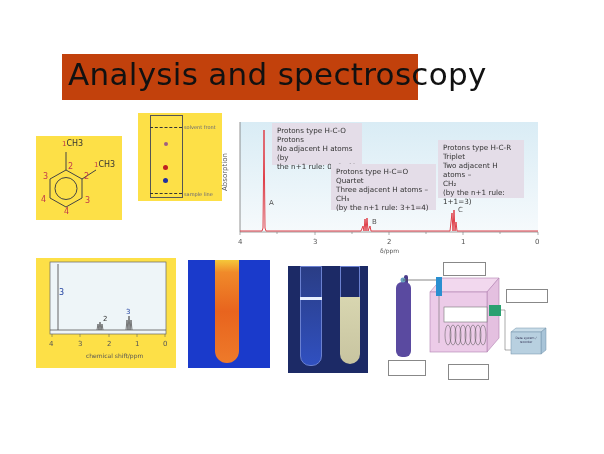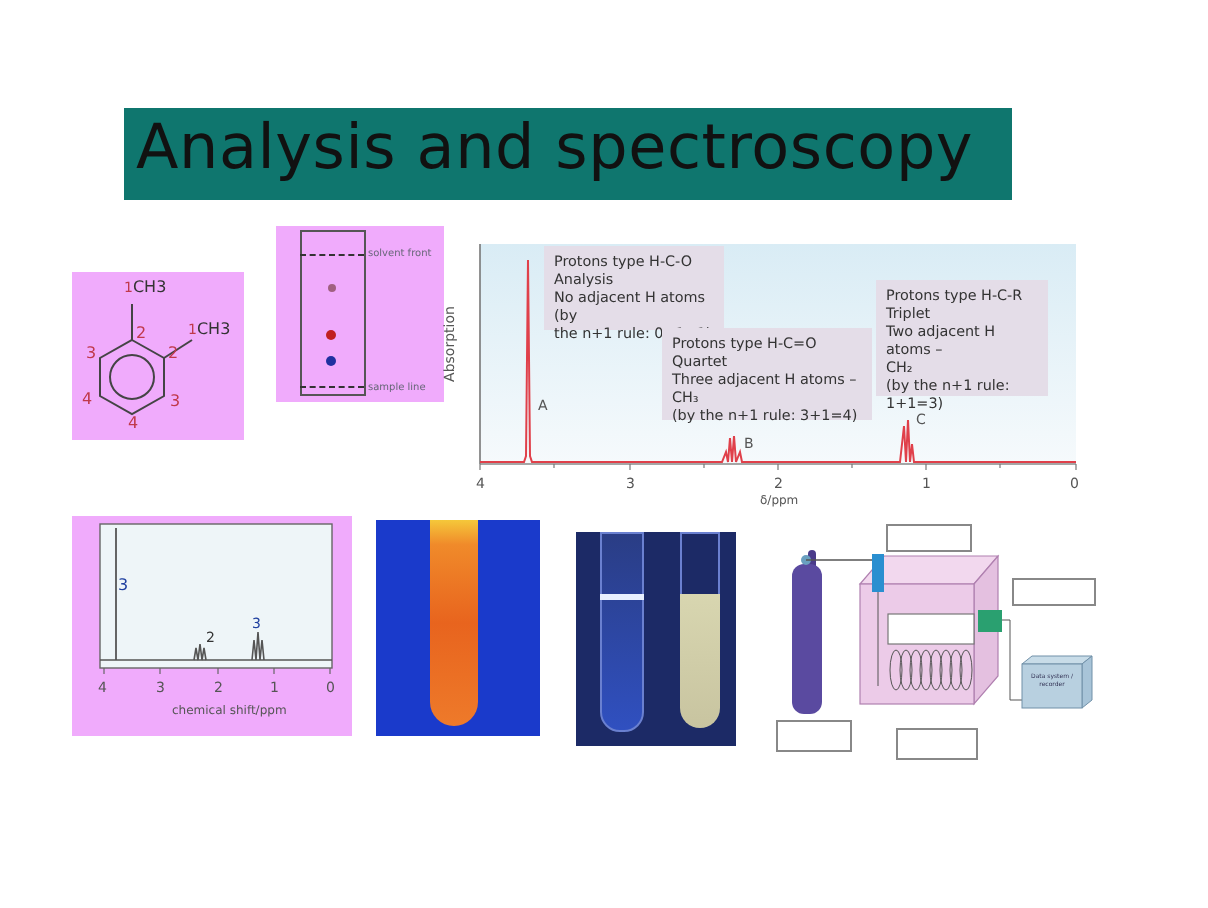--- a/index.html
+++ b/index.html
@@ -1,20 +1,20 @@
 <!DOCTYPE html>
 <html><head>
 <meta charset="utf-8">
 <style>
   html,body{margin:0;padding:0;background:#ffffff;}
   body{width:604px;height:454px;position:relative;overflow:hidden;font-family:"DejaVu Sans",sans-serif;}
   .abs{position:absolute;}
-  .title-box{left:62px;top:54px;width:444px;height:46px;background:#0f766e;text-decoration:underline;}
+  .title-box{left:62px;top:54px;width:356px;height:46px;background:#c2410c;text-decoration:underline;}
   .title-text{position:absolute;left:6px;top:2px;font-family:"DejaVu Sans",sans-serif;font-size:31px;color:#111;white-space:nowrap;letter-spacing:0.3px;}
-  .panel{background:#f0abfc;}
+  .panel{background:#fde047;}
   .tlc-label{font-size:5px;color:#667;}
   .callout{background:#e4dde8;font-size:7.2px;line-height:9px;color:#333;padding:3px 5px;box-sizing:border-box;}
   .tick{font-size:7px;color:#555;}
   .label-box{background:#fff;border:1px solid #888;box-sizing:border-box;}
 </style>
 </head>
 <body>
 
 <div class="abs title-box">
   <div class="title-text">Analysis and spectroscopy</div>
@@ -72,21 +72,21 @@
   <span class="abs tick" style="left:230px;top:88px;">C</span>
   <span class="abs tick" style="left:10px;top:120px;">4</span>
   <span class="abs tick" style="left:85px;top:120px;">3</span>
   <span class="abs tick" style="left:159px;top:120px;">2</span>
   <span class="abs tick" style="left:233px;top:120px;">1</span>
   <span class="abs tick" style="left:307px;top:120px;">0</span>
   <span class="abs tick" style="left:152px;top:129px;font-size:6px;">δ/ppm</span>
 
   <div class="abs callout" style="left:44px;top:5px;width:90px;height:42px;">
     <div>Protons type H-C-O</div>
-      <div>Analysis</div>
+      <div>Protons</div>
       <div>No adjacent H atoms (by</div>
       <div>the  n+1 rule: 0+1=1)</div>
   </div>
   <div class="abs callout" style="left:103px;top:46px;width:105px;height:46px;">
     <div>Protons type H-C=O</div>
       <div>Quartet</div>
       <div>Three adjacent H atoms –CH₃</div>
       <div>(by the n+1 rule: 3+1=4)</div>
   </div>
   <div class="abs callout" style="left:210px;top:22px;width:86px;height:58px;">

